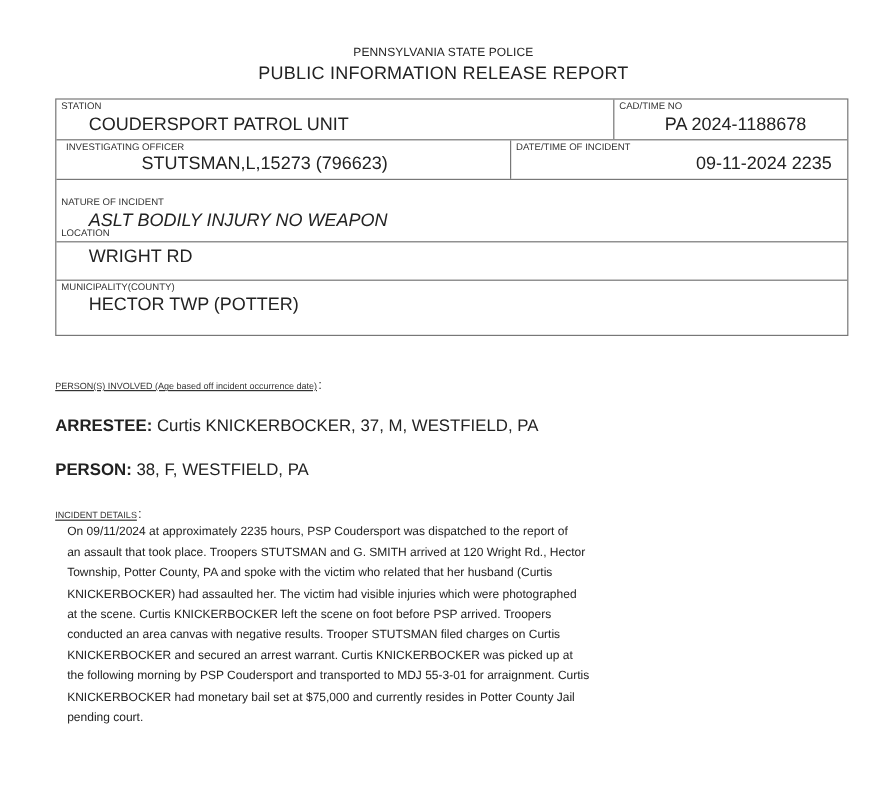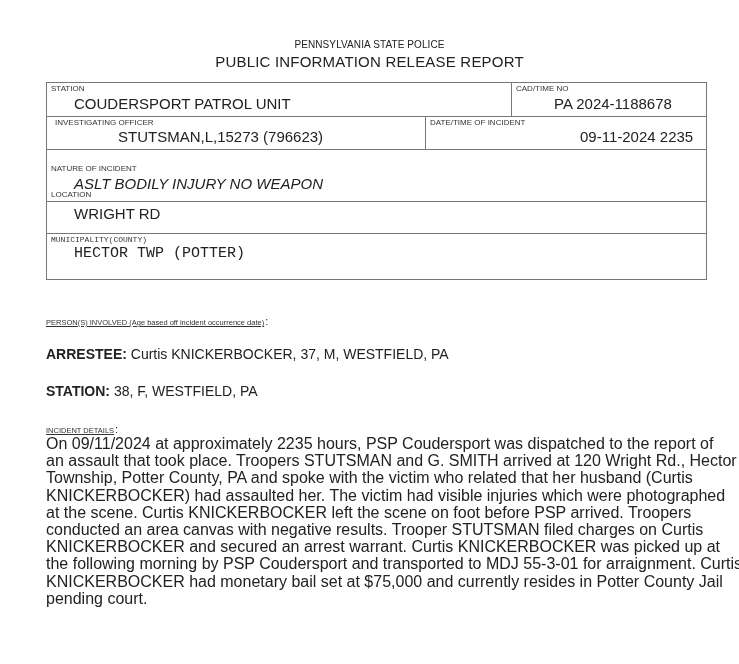--- a/index.html
+++ b/index.html
@@ -44,21 +44,21 @@
       border: 1px solid #777;
       box-sizing: border-box;
     }
     .row {
       position: absolute;
       left: 0;
       width: 100%;
       border-bottom: 1px solid #777;
       box-sizing: border-box;
     }
-    .row.last { border-bottom: none; font-family: Liberation Mono, monospace; }
+    .row.last { border-bottom: none; }
     .cell {
       position: absolute;
       top: 0;
       height: 100%;
       box-sizing: border-box;
     }
     .cell.divided { border-left: 1px solid #777; }
     .lbl {
       position: absolute;
       left: 4px;
@@ -92,24 +92,24 @@
       left: 46px;
       font-size: 14px;
       color: #222;
       white-space: nowrap;
     }
     .person-line b {
       font-weight: bold;
     }
     .details {
       position: absolute;
-      left: 46px;
+      left: 56px;
       top: 435px;
       width: 680px;
-      font-size: 16px;
+      font-size: 10px;
       line-height: 17.2px;
       color: #222;
     }
     .details span.ln {
       display: block;
       white-space: nowrap;
     }
   </style>
 </head>
 <body>
@@ -165,21 +165,21 @@
 
 <div class="section-label" style="top:315px;">
   <span>PERSON(S) INVOLVED (Age based off incident occurrence date)</span><span class="colon">:</span>
 </div>
 
 <div class="person-line" style="top:346px;">
   <b>ARRESTEE:</b><span> Curtis KNICKERBOCKER, 37, M, WESTFIELD, PA</span>
 </div>
 
 <div class="person-line" style="top:383px;">
-  <b>STATION:</b><span> 38, F, WESTFIELD, PA</span>
+  <b>PERSON:</b><span> 38, F, WESTFIELD, PA</span>
 </div>
 
 <div class="section-label" style="top:423px;">
   <span>INCIDENT DETAILS</span><span class="colon">:</span>
 </div>
 
 <div class="details">
   <span class="ln">On 09/11/2024 at approximately 2235 hours, PSP Coudersport was dispatched to the report of</span>
   <span class="ln">an assault that took place. Troopers STUTSMAN and G. SMITH arrived at 120 Wright Rd., Hector</span>
   <span class="ln">Township, Potter County, PA and spoke with the victim who related that her husband (Curtis</span>

